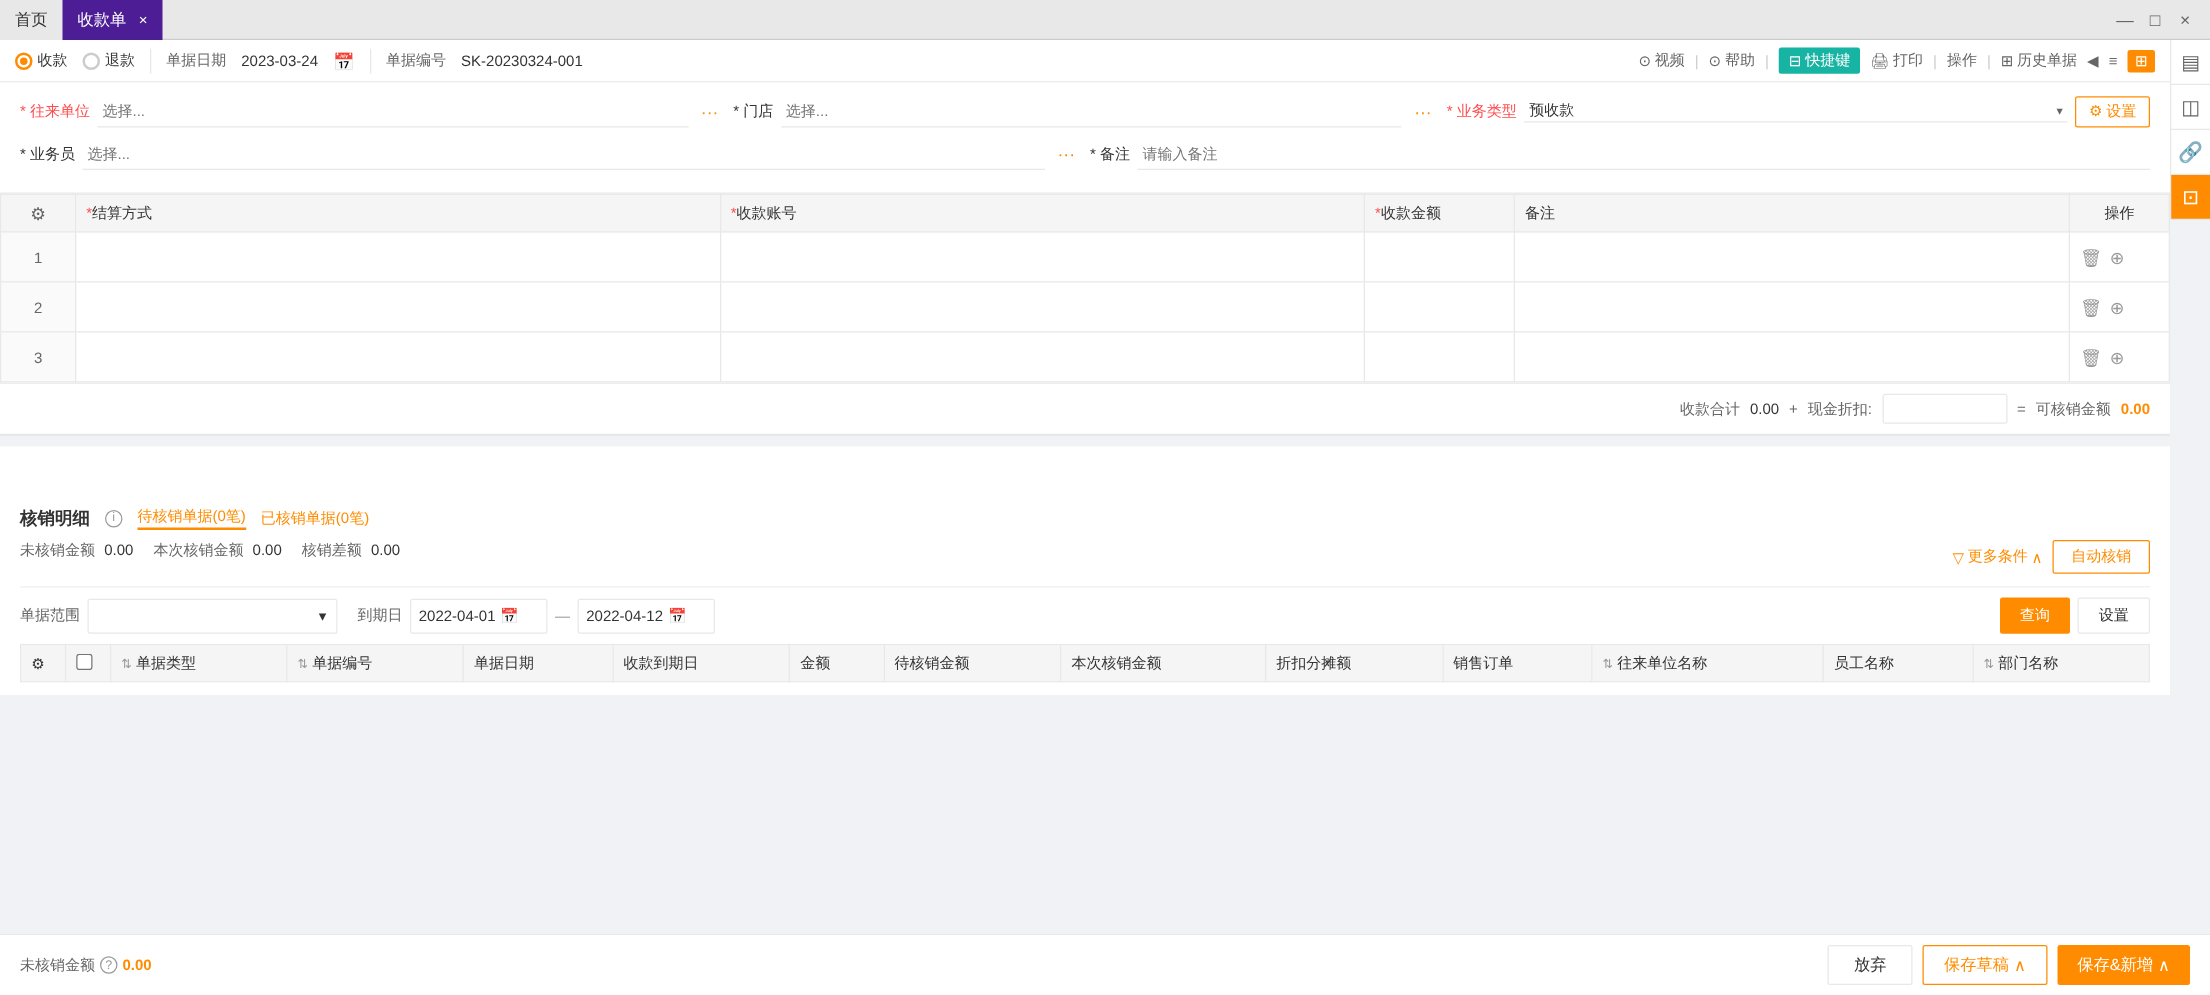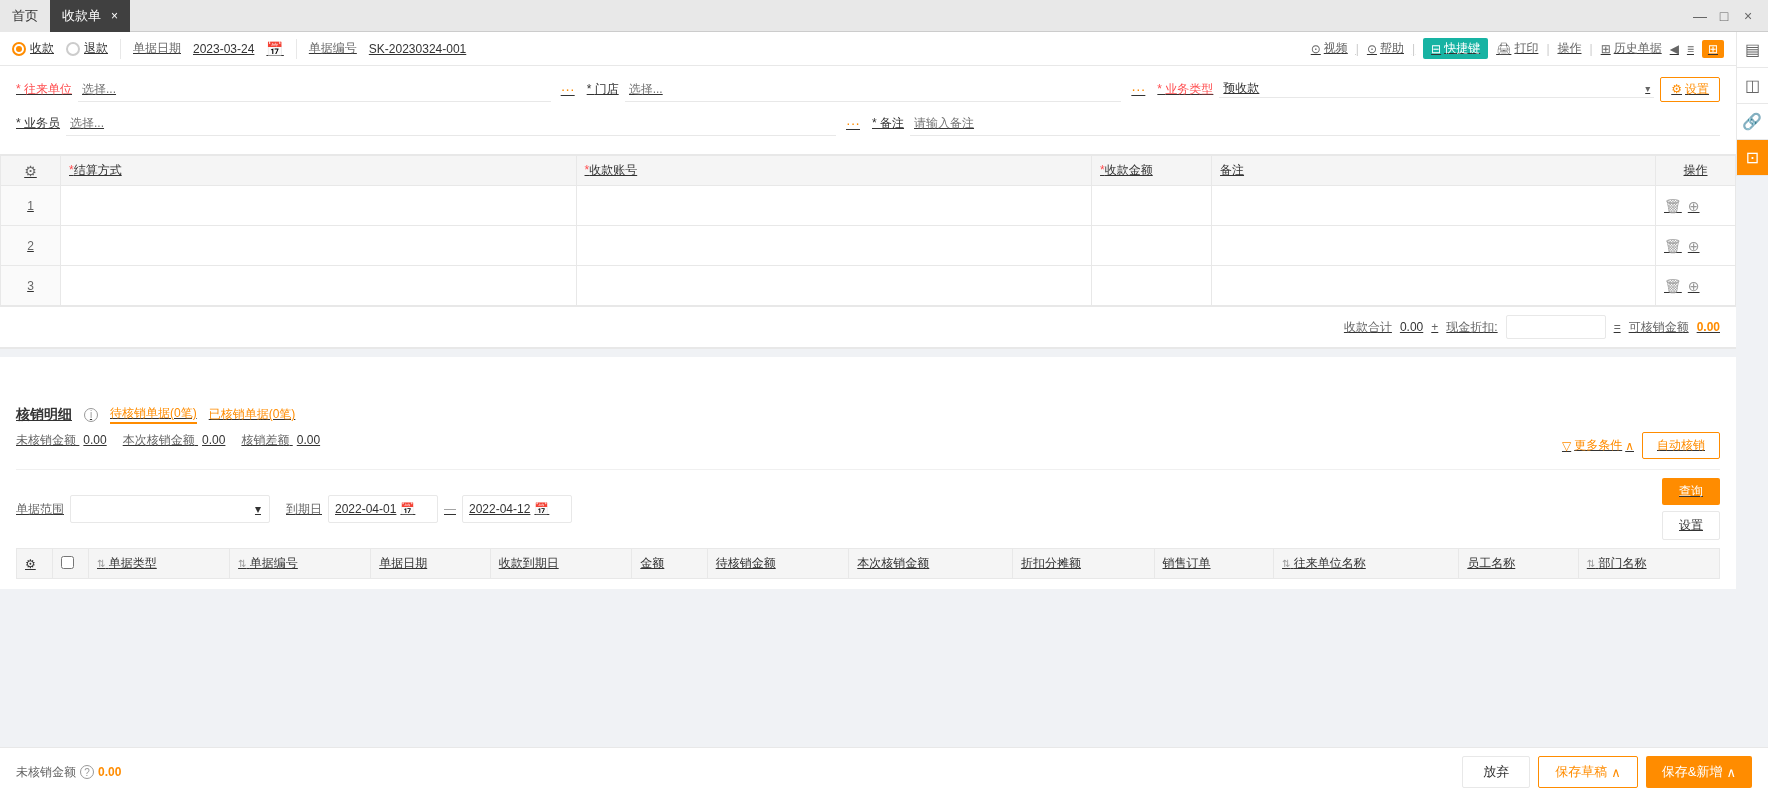--- a/index.html
+++ b/index.html
@@ -8,21 +8,21 @@
     
     .tab-bar {
       display: flex; align-items: center; background: #e8e8e8; height: 32px;
       border-bottom: 1px solid #ccc;
     }
     .tab-item {
       padding: 0 12px; height: 32px; line-height: 32px; cursor: pointer;
       display: flex; align-items: center; gap: 6px; font-size: 13px;
     }
     .tab-item.home { background: #e8e8e8; color: #333; }
-    .tab-item.active { background: #404040; color: #fff; }
+    .tab-item.active { background: #4c1d95; color: #fff; }
     .tab-close { font-size: 12px; margin-left: 4px; cursor: pointer; }
     .tab-spacer { flex: 1; }
     .window-controls { display: flex; gap: 8px; padding: 0 12px; }
     .win-btn { width: 16px; height: 16px; display: flex; align-items: center; justify-content: center; cursor: pointer; color: #666; font-size: 14px; }
 
     
     .toolbar {
       background: #fff; padding: 6px 12px; display: flex; align-items: center; gap: 12px;
       border-bottom: 1px solid #e8e8e8;
     }
@@ -132,21 +132,21 @@
     }
     .date-separator { color: #999; font-size: 12px; }
     .query-btn {
       background: #ff8c00; color: #fff; border: none; padding: 5px 16px;
       border-radius: 2px; cursor: pointer; font-size: 12px;
     }
     .settings-outline-btn {
       background: #fff; border: 1px solid #e8e8e8; color: #333;
       padding: 5px 16px; border-radius: 2px; cursor: pointer; font-size: 12px;
     }
-    .filter-actions { margin-left: auto; display: flex; gap: 6px; flex-direction: column; }
+    .filter-actions { margin-left: auto; display: flex; gap: 6px; }
 
     
     .bottom-table { width: 100%; border-collapse: collapse; }
     .bottom-table th {
       background: #f5f5f5; border: 1px solid #e8e8e8; padding: 6px 8px;
       font-weight: 500; color: #333; text-align: left; font-size: 12px;
     }
     .sort-icon { font-size: 10px; color: #999; }
 
     
@@ -177,21 +177,21 @@
       position: fixed; right: 0; top: 32px; width: 32px;
       display: flex; flex-direction: column; gap: 0; z-index: 50;
     }
     .sidebar-icon {
       width: 32px; height: 36px; background: #fff; border-left: 1px solid #e8e8e8;
       border-bottom: 1px solid #e8e8e8; display: flex; align-items: center;
       justify-content: center; cursor: pointer; color: #666; font-size: 16px;
     }
     .sidebar-icon.active { background: #ff8c00; color: #fff; }
 
-    .main-content { margin-right: 32px; padding-bottom: 50px; text-decoration: underline; }
+    .main-content { margin-right: 32px; padding-bottom: 50px; }
 
     
     ::-webkit-scrollbar { width: 6px; }
     ::-webkit-scrollbar-track { background: #f1f1f1; }
     ::-webkit-scrollbar-thumb { background: #ccc; border-radius: 3px; }
   </style>
 </head>
 <body>
 
 <div class="tab-bar">

